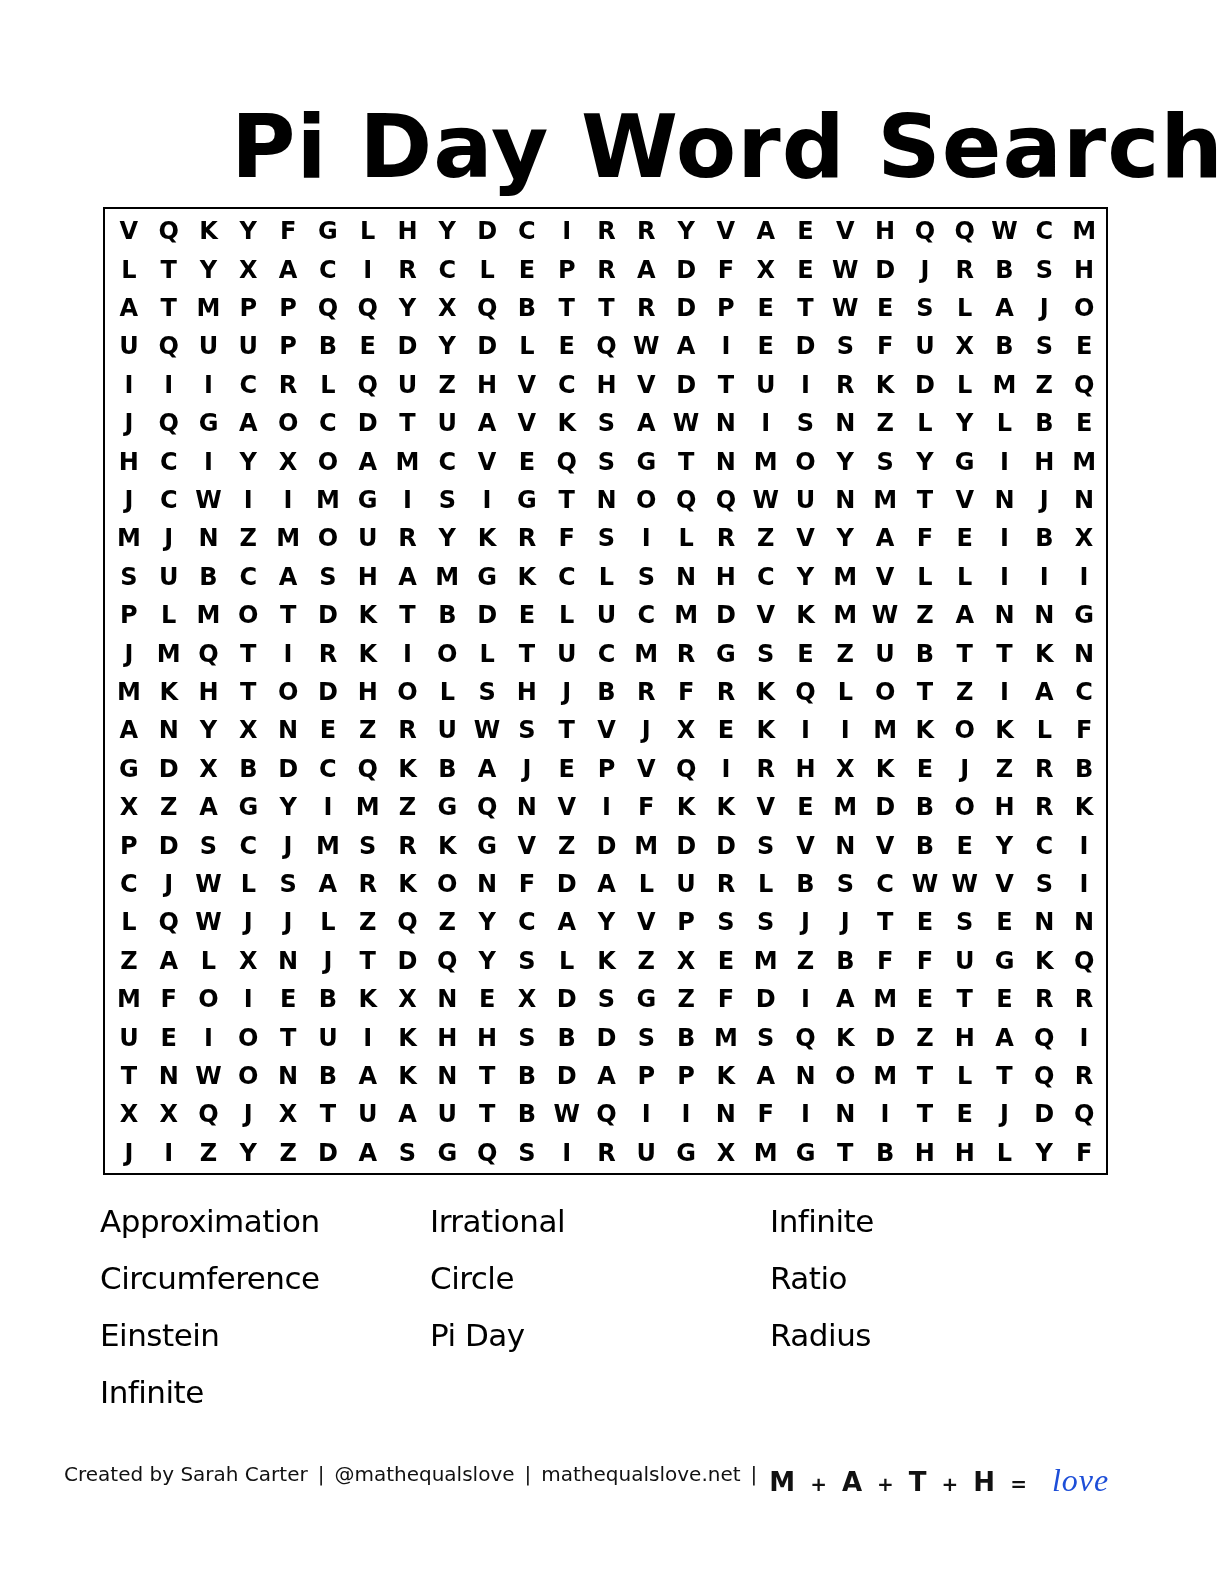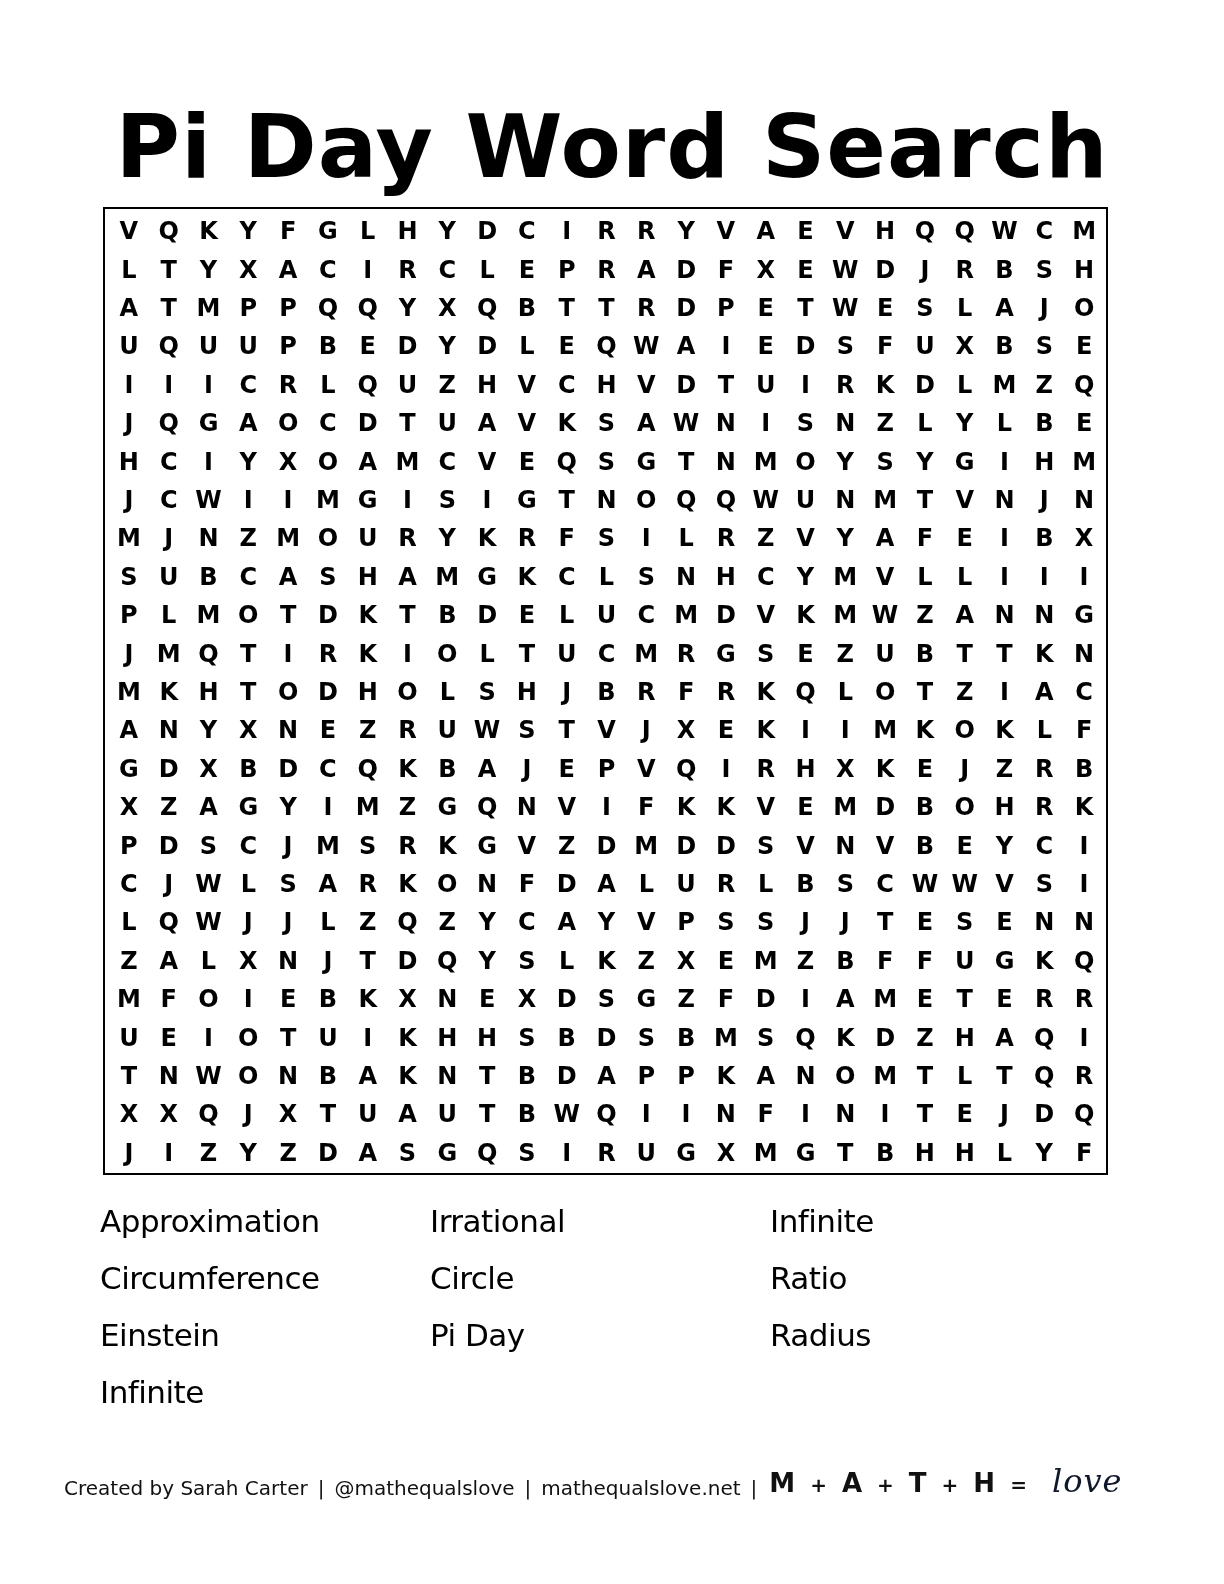--- a/index.html
+++ b/index.html
@@ -13,21 +13,21 @@
       position: relative;
       overflow: hidden;
       font-family: "DejaVu Sans", sans-serif;
       color: #000;
     }
     .title {
       position: absolute;
       top: 92px;
       left: 0;
       width: 1224px;
-      text-align: center;
+      text-align: right;
       font-family: "DejaVu Sans", sans-serif;
       font-weight: bold;
       font-size: 88px;
       line-height: 110px;
       letter-spacing: 1px;
       margin: 0;
     }
     .grid-box {
       position: absolute;
       left: 103px;
@@ -71,21 +71,21 @@
       font-weight: normal;
       font-size: 31px;
       line-height: 52px;
       letter-spacing: -0.5px;
     }
     .footer {
       position: absolute;
       top: 1462px;
       left: 64px;
       display: flex;
-      align-items: flex-end;
+      align-items: flex-start;
       white-space: nowrap;
       font-family: "DejaVu Sans", sans-serif;
       font-size: 20px;
       color: #111;
     }
     .footer .sep {
       margin: 0 10px;
     }
     .footer .slogan {
       display: inline-flex;
@@ -765,15 +765,15 @@
   <span class="sep">|</span>
   <span class="slogan">
     <span>M</span>
     <span class="op">+</span>
     <span>A</span>
     <span class="op">+</span>
     <span>T</span>
     <span class="op">+</span>
     <span>H</span>
     <span class="op">=</span>
-    <span class="love" id="love" style="color: #0f172a;">love</span>
+    <span class="love" id="love" style="color: #1d4ed8; font-family: Liberation Serif, serif;">love</span>
   </span>
 </div>
 
 </body></html>

